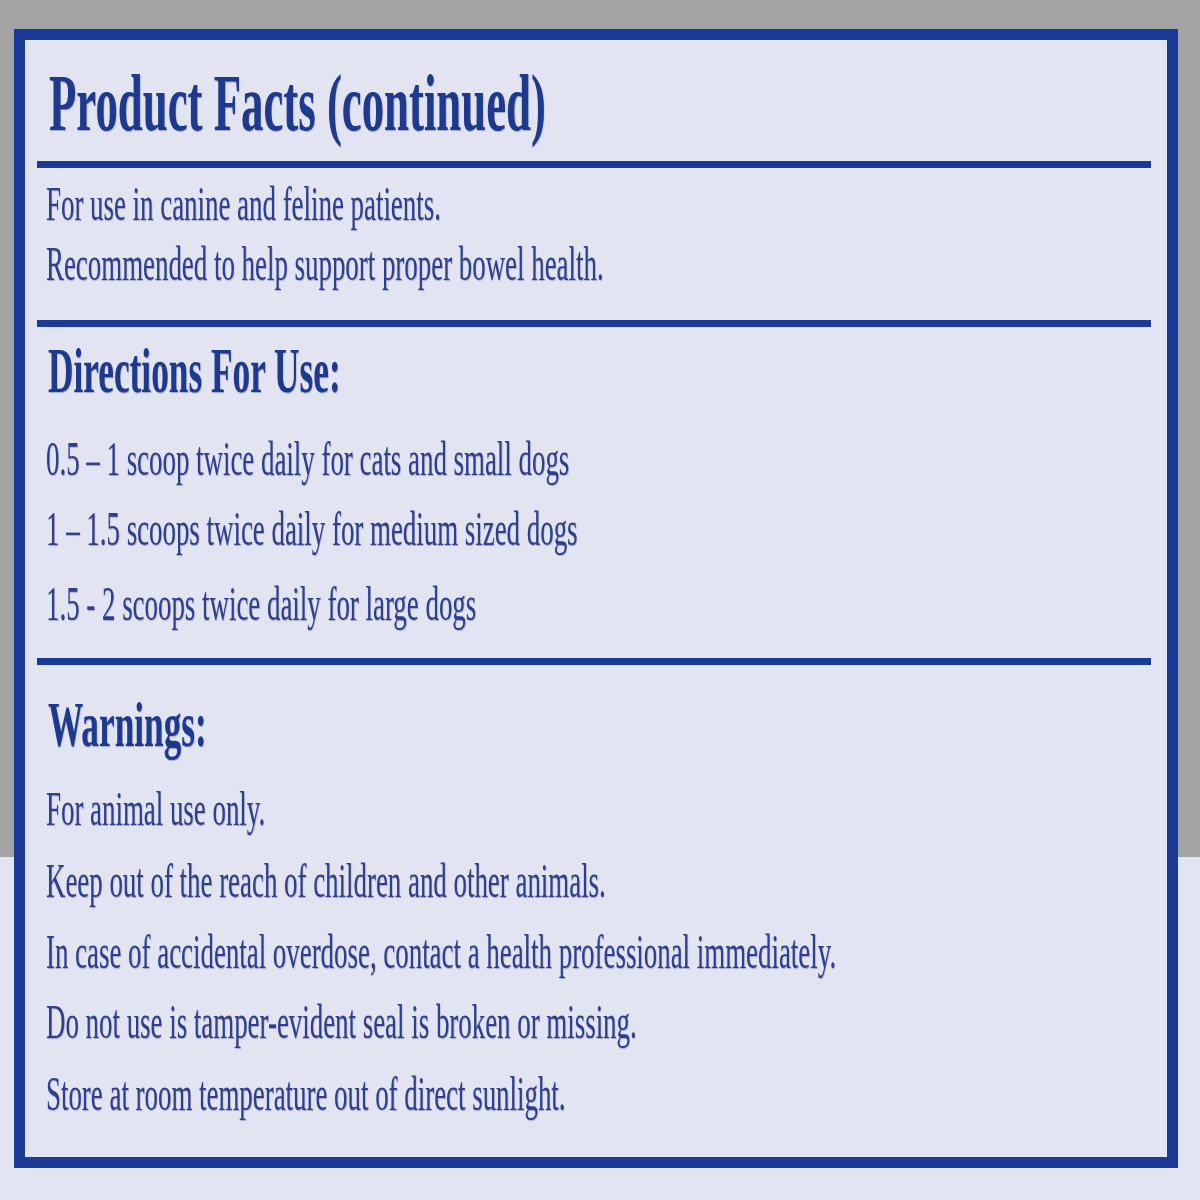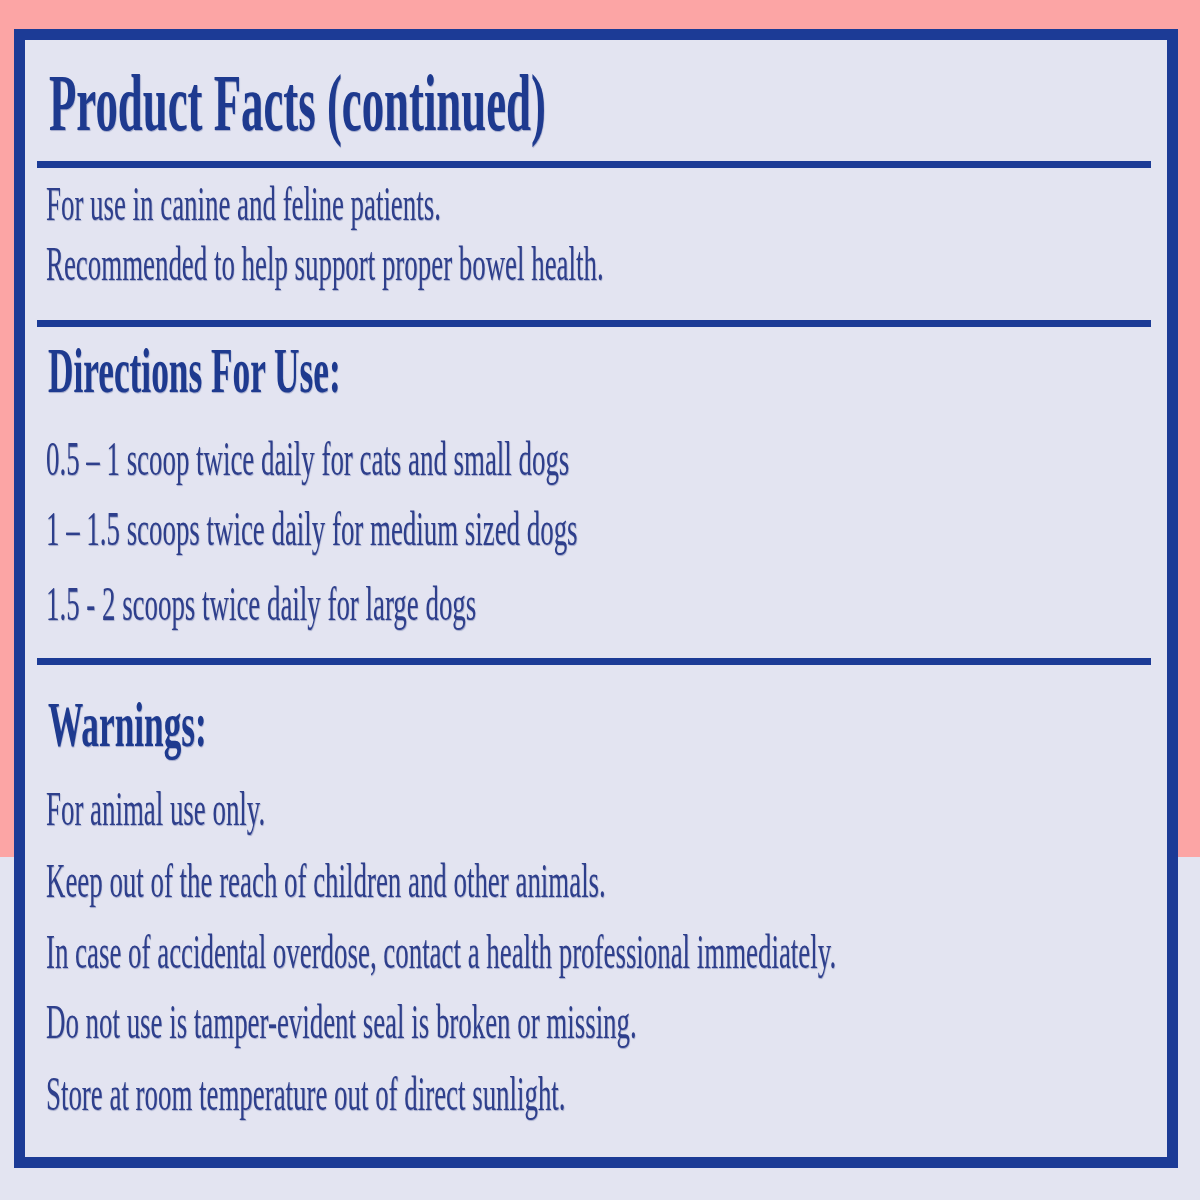--- a/index.html
+++ b/index.html
@@ -8,21 +8,21 @@
     width: 1200px;
     height: 1200px;
     background: #e3e4f1;
     font-family: "Liberation Serif", "DejaVu Serif", serif;
     overflow: hidden;
   }
   .page {
     position: relative;
     width: 1200px;
     height: 857px;
-    background: #fca5a5;
+    background: #a3a3a3;
   }
   .label-box {
     position: absolute;
     left: 14px;
     top: 29px;
     width: 1164px;
     height: 1139px;
     border: 11px solid #1c3b96;
     box-sizing: border-box;
     background: #e3e4f1;

